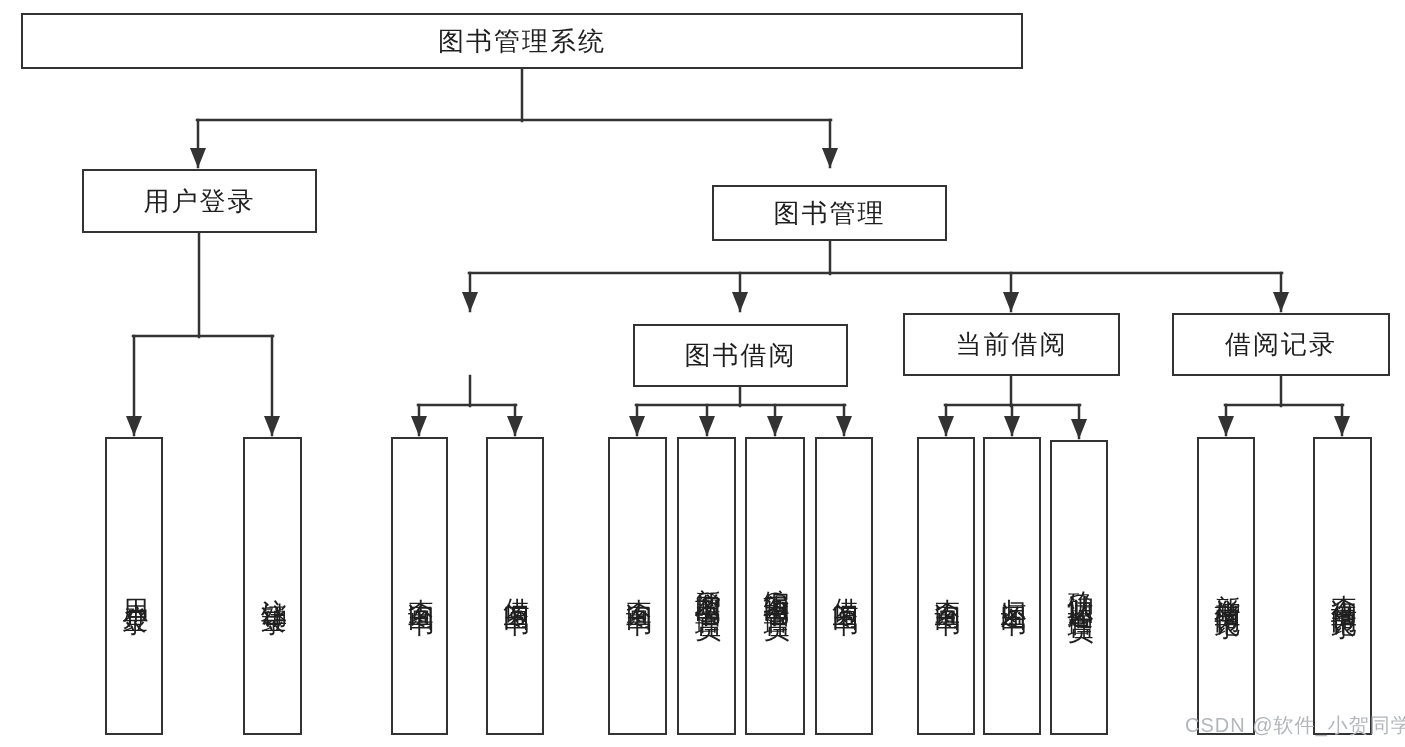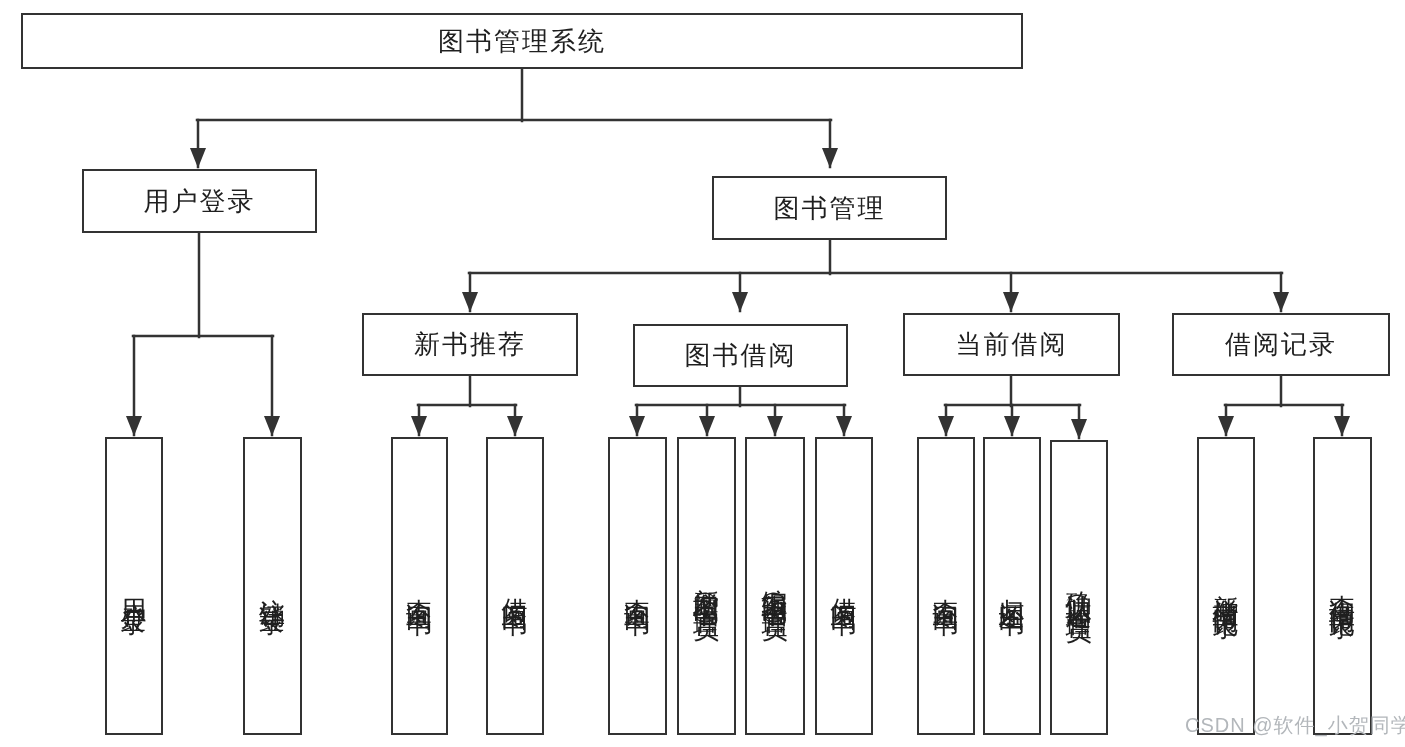--- a/index.html
+++ b/index.html
@@ -27,20 +27,21 @@
     position: absolute;
     box-sizing: border-box;
     background: var(--box-bg, #ffffff);
     border: 2.5px solid var(--line, #333333);
     display: flex;
     align-items: center;
     justify-content: center;
     font-size: 26px;
     letter-spacing: 2px;
     white-space: nowrap;
+    font-family: Liberation Mono, monospace;
   }
   .leaf {
     writing-mode: vertical-rl;
     font-size: 26px;
     letter-spacing: 4px;
     line-height: 1;
     white-space: normal;
   }
   .watermark {
     position: absolute;
@@ -102,23 +103,22 @@
 
     <line x1="1281" y1="376" x2="1281" y2="406"></line>
     <line x1="1225" y1="405" x2="1343" y2="405"></line>
     <line x1="1226" y1="405" x2="1226" y2="435" marker-end="url(#ah)"></line>
     <line x1="1342" y1="405" x2="1342" y2="435" marker-end="url(#ah)"></line>
   </svg>
 
   <div class="node" style="left:21px; top:13px; width:1002px; height:56px;">图书管理系统</div>
 
   <div class="node" style="left:82px; top:169px; width:235px; height:64px;">用户登录</div>
-  <div class="node" style="left:712px; top:176px; width:235px; height:64px;">图书管理</div>
+  <div class="node" style="left:712px; top:185px; width:235px; height:56px;">图书管理</div>
 
-  <div class="node" style="left:362px; top:313px; width:216px; height:63px;">新书推荐</div>
   <div class="node" style="left:633px; top:324px; width:215px; height:63px;">图书借阅</div>
   <div class="node" style="left:903px; top:313px; width:217px; height:63px;">当前借阅</div>
   <div class="node" style="left:1172px; top:313px; width:218px; height:63px;">借阅记录</div>
 
   <div class="node leaf" style="left:105px; top:437px; width:58px; height:298px;">用户登录</div>
   <div class="node leaf" style="left:243px; top:437px; width:59px; height:298px;">注销登录</div>
 
   <div class="node leaf" style="left:391px; top:437px; width:57px; height:298px;">查询图书</div>
   <div class="node leaf" style="left:486px; top:437px; width:58px; height:298px;">借阅图书</div>
 

